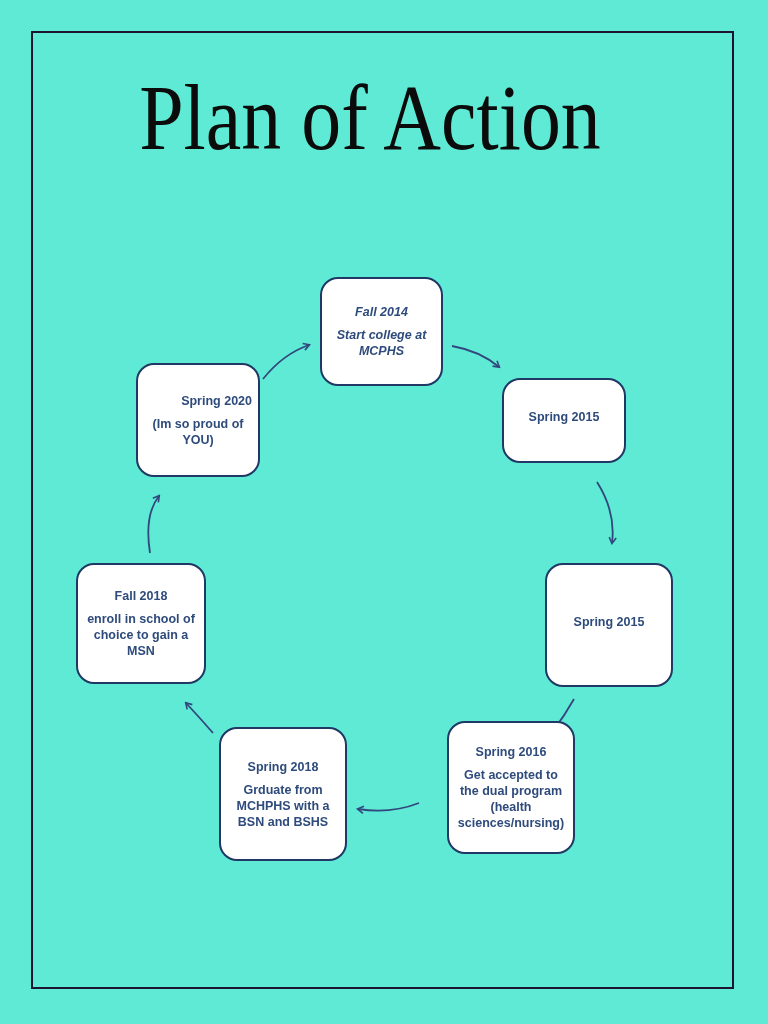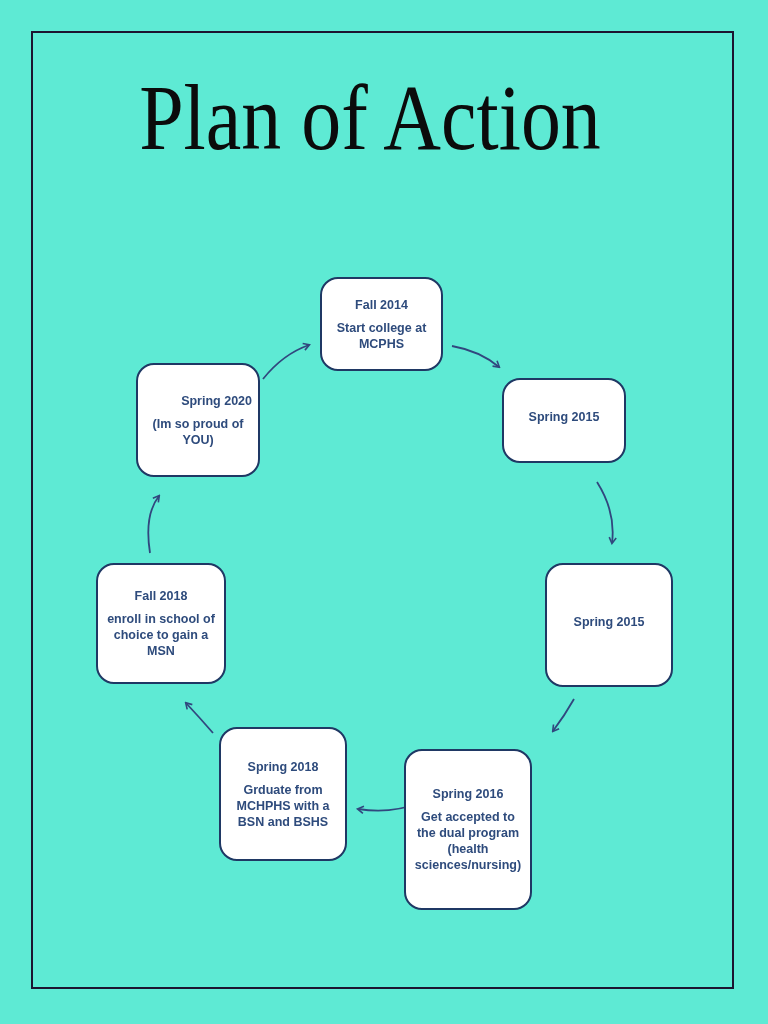--- a/index.html
+++ b/index.html
@@ -52,26 +52,26 @@
     flex-direction: column;
     justify-content: center;
     align-items: center;
     padding: 4px 6px;
   }
   .node-heading { margin-bottom: 7px; }
   .node-body { margin: 0; }
   .node-body + .node-body { margin-top: 8px; }
 
   
-  .n-fall-2014            { left: 320px; top: 277px; width: 123px; height: 94px; }
+  .n-fall-2014            { left: 320px; top: 277px; width: 123px; height: 109px; font-style: italic; }
   .n-spring-2015-cert     { left: 502px; top: 378px; width: 124px; height: 85px;  }
   .n-spring-2015-exp      { left: 545px; top: 563px; width: 128px; height: 124px; }
-  .n-spring-2016          { left: 404px; top: 721px; width: 128px; height: 161px; margin-top: 28px; }
+  .n-spring-2016          { left: 447px; top: 721px; width: 128px; height: 133px; }
   .n-spring-2018          { left: 219px; top: 727px; width: 128px; height: 134px; }
-  .n-fall-2018            { left: 96px;  top: 563px; width: 130px; height: 121px; }
+  .n-fall-2018            { left: 76px;  top: 563px; width: 130px; height: 121px; }
   .n-spring-2020          { left: 136px; top: 363px; width: 124px; height: 114px; align-items: flex-end; }
 </style>
 </head>
 <body>
 
 <div class="canvas">
 
   <div class="frame"></div>
 
   <div class="title">Plan of Action</div>

